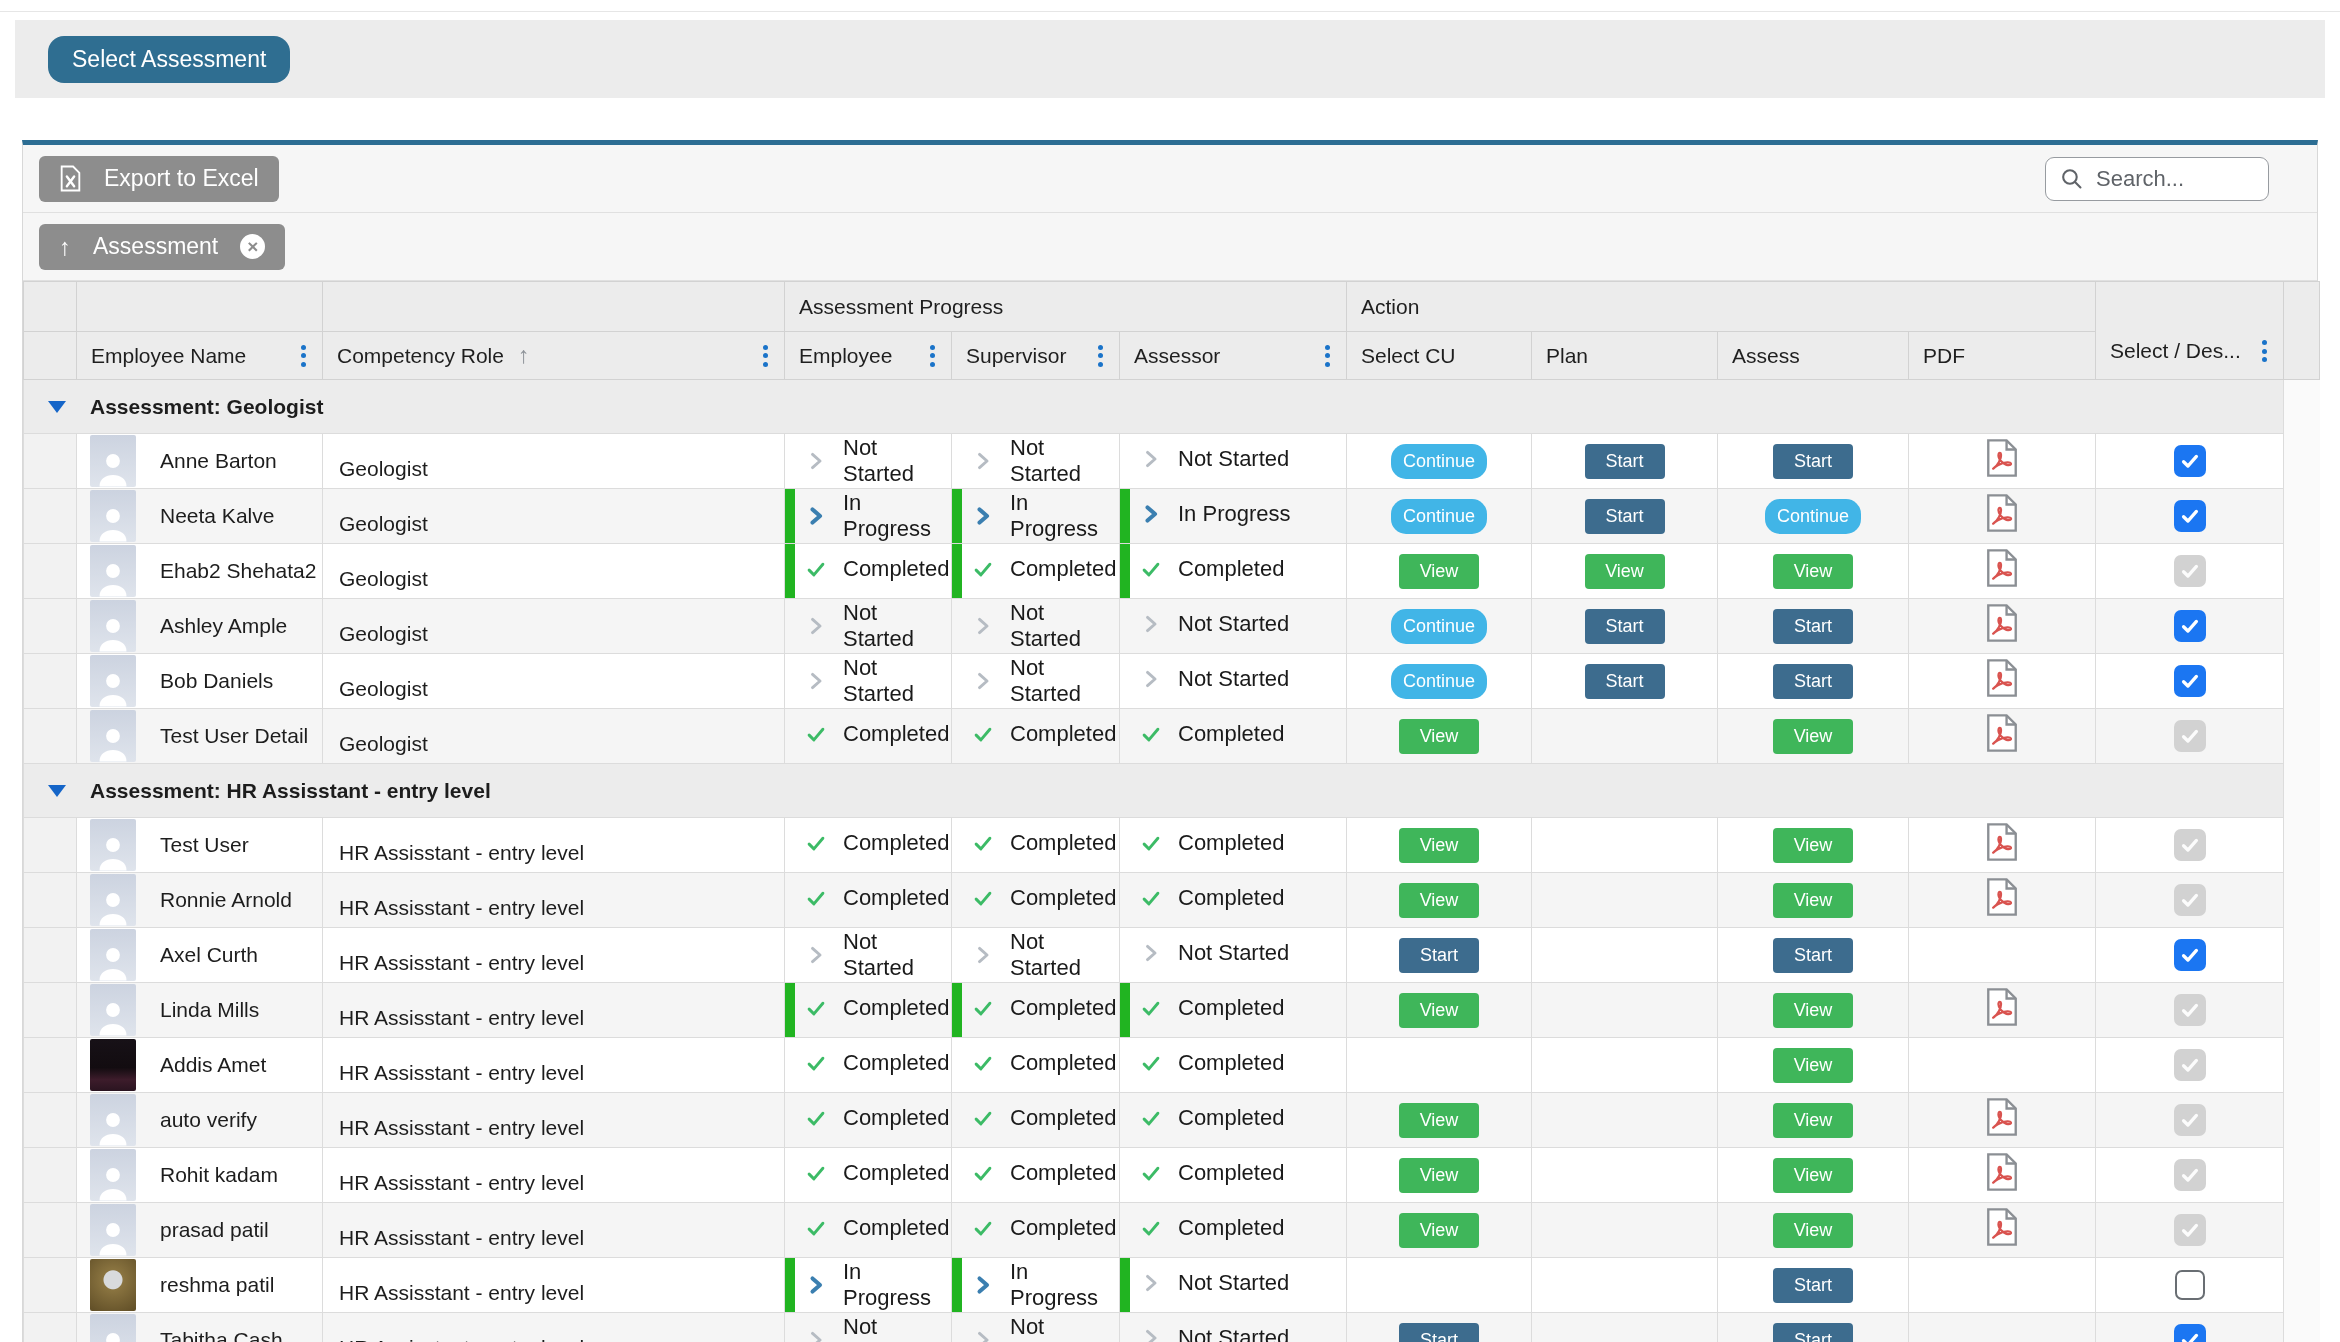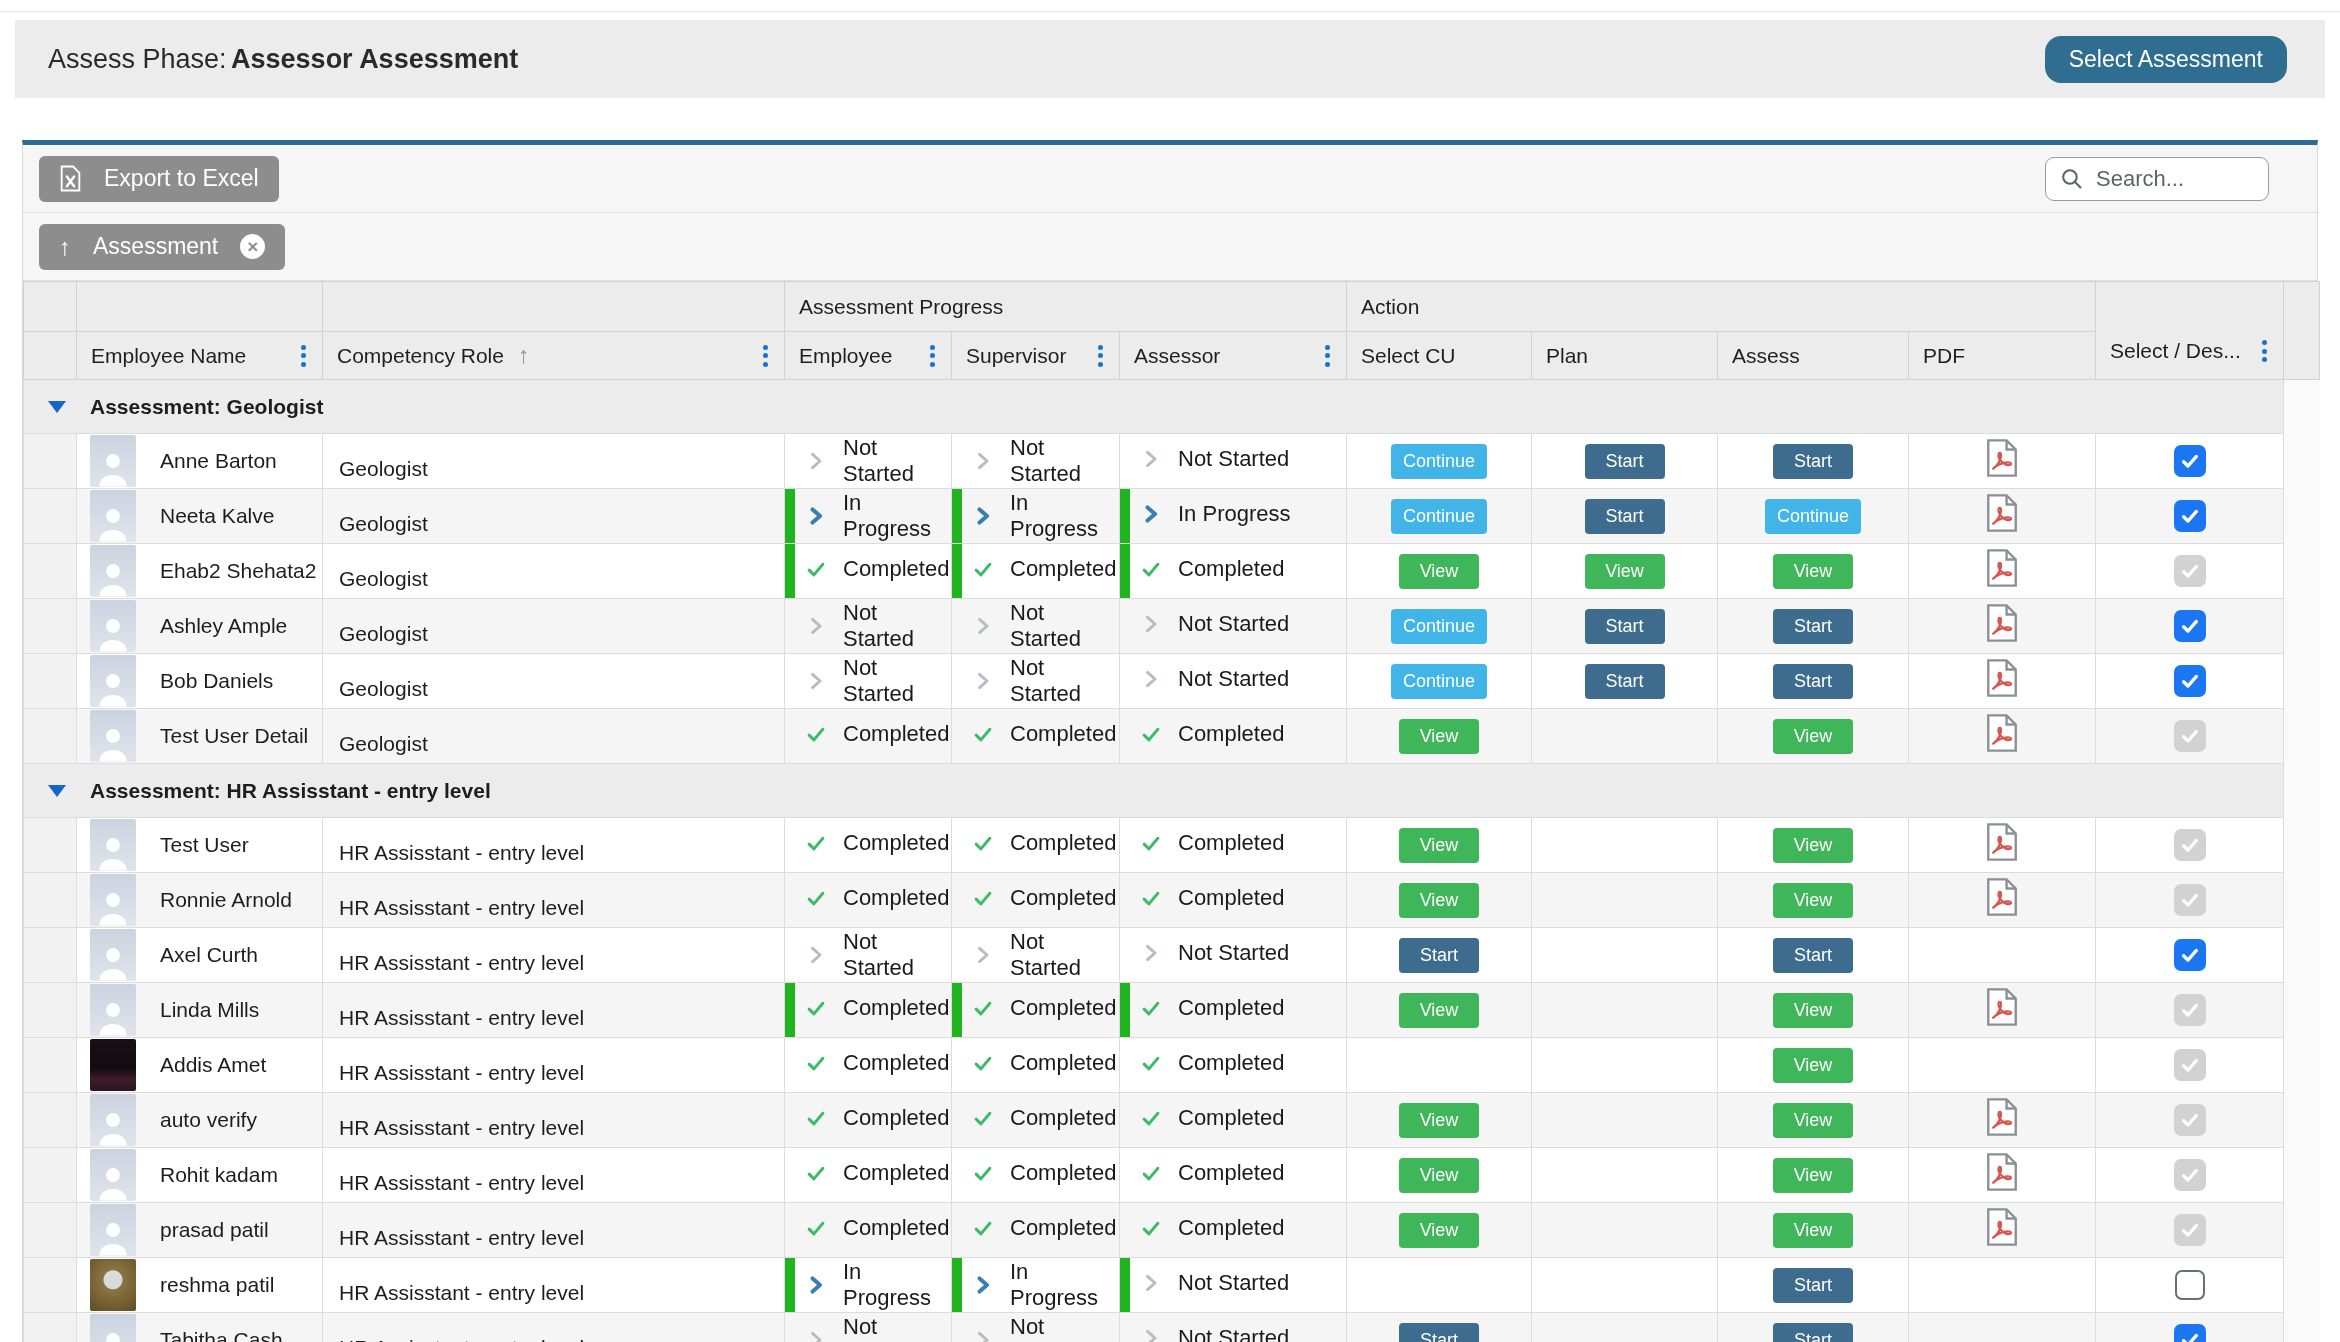--- a/index.html
+++ b/index.html
@@ -80,21 +80,21 @@
   .st-ic { width:22px; height:22px; flex:none; }
   .st-not-started { color:var(--not_started_icon); }
   .st-in-progress { color:var(--in_progress_icon); }
   .st-in-progress svg path { stroke-width:4.4; }
   .st-completed { color:var(--completed_icon);justify-content:center; }
   .stlab { color:#1a1a1a; font-size:22px; }
 
   td.actcell { text-align:center; }
   .abtn { border:none; min-width:80px; height:35px; border-radius:4px; color:#fff; font-size:18px;
     font-family:inherit; padding:0 12px; cursor:pointer; }
-  .v-continue { background:var(--continue_button); }
+  .v-continue { background:var(--continue_button);border-radius:15px; }
   .v-start { background:var(--start_button); }
   .v-view { background:var(--view_button); }
 
   td.pdfcell { text-align:center; }
   .pdfwrap { display:inline-block; cursor:pointer; }
   .pdf-ic { width:34px; height:40px; display:block; margin:0 auto; }
 
   td.cbcell { text-align:center; }
   .cb { width:32px; height:32px; border-radius:7px; display:inline-flex; align-items:center;
     justify-content:center; vertical-align:middle; cursor:pointer; }
@@ -102,24 +102,20 @@
   .cb.checked-disabled { background:#d2d2d2; color:rgba(255,255,255,0.92); }
   .cb.unchecked { background:#fff; border:2.5px solid #696e73; width:30px; height:30px; }
   .cb-ic { width:22px; height:22px; }
 </style>
 </head>
 <body>
 
 <div class="top-strip"></div>
 
 <div class="phase">
-  <div>
-    <span class="pt1">Assess Phase:</span>
-    <span class="pt1 pt2">Assessor Assessment</span>
-  </div>
   <button class="btn-select">Select Assessment</button>
 </div>
 
 <div class="grid">
 
   <div class="tbar">
     <button class="btn-gray">
       <svg class="xls-ic" viewBox="0 0 22 26">
           <path d="M2.5 1.5h11l6 6v17h-17z" fill="none" stroke="#fff" stroke-width="1.8"></path>
           <path d="M7.5 11l7 9.5M14.5 11l-7 9.5" stroke="#fff" stroke-width="2.3" stroke-linecap="round"></path>

